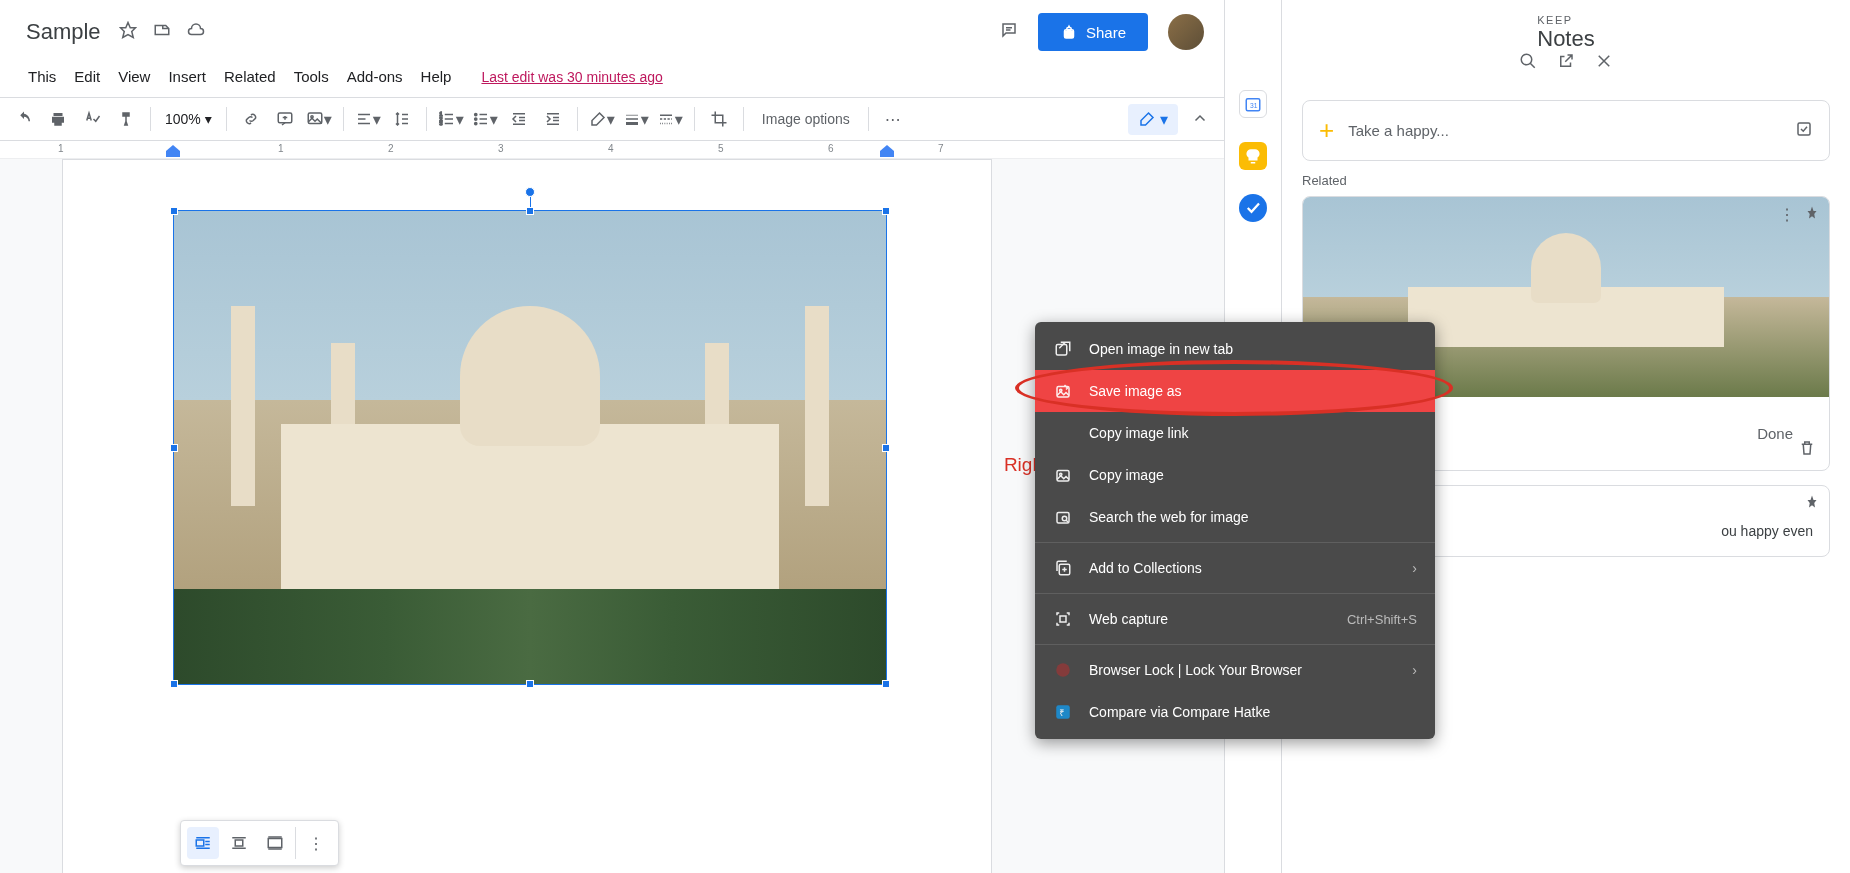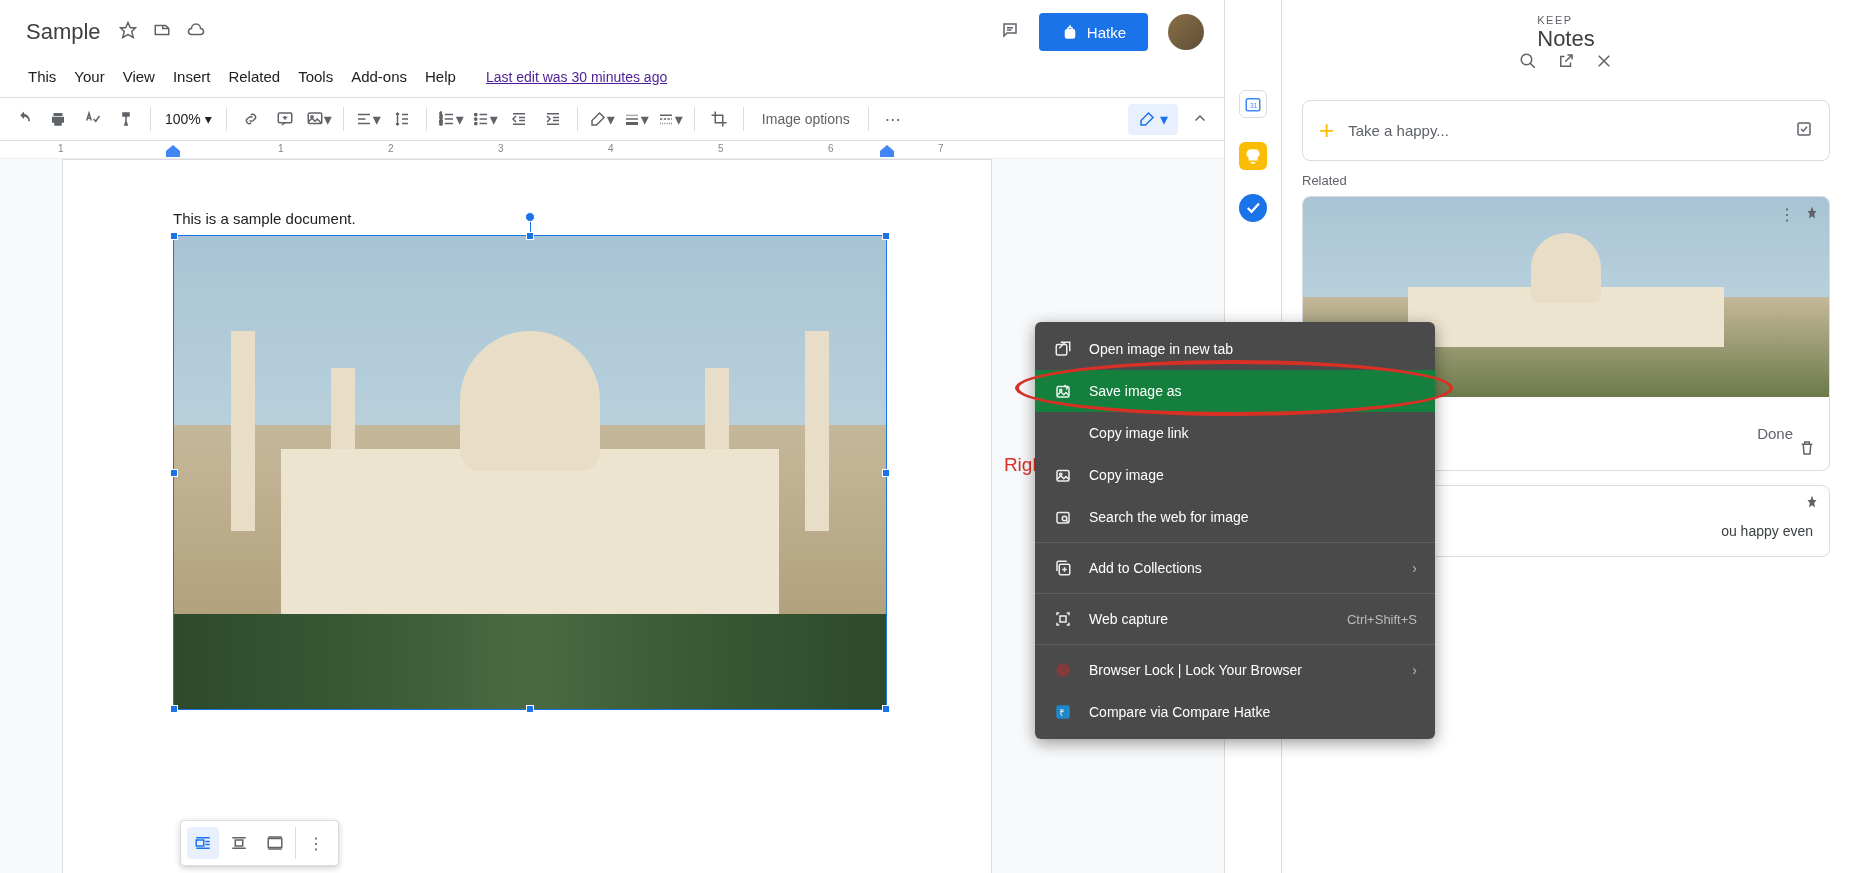--- a/index.html
+++ b/index.html
@@ -7,21 +7,21 @@
 .main-area { width: 1225px; height: 873px; position: relative; border-right: 1px solid #dadce0; }
 .header-row { display: flex; align-items: center; padding: 8px 20px; height: 64px; }
 .doc-title { font-size: 22px; color: #3c4043; padding: 2px 6px; margin-right: 12px; }
 .header-icons { display: flex; gap: 16px; align-items: center; }
 .header-icons .icon { color: #5f6368; cursor: pointer; }
 .header-right { margin-left: auto; display: flex; align-items: center; gap: 20px; }
 .share-btn { background: #1a73e8; color: #fff; border: none; border-radius: 4px; padding: 10px 22px; font-size: 15px; font-weight: 500; display: flex; align-items: center; gap: 8px; cursor: pointer; }
 .avatar { width: 36px; height: 36px; border-radius: 50%; background: linear-gradient(135deg, #8b6f47, #5d4e37); }
 .menu-bar { display: flex; align-items: center; padding: 0 20px 8px; gap: 2px; }
 .menu-item { padding: 4px 8px; font-size: 15px; color: #202124; cursor: pointer; }
-.last-edit { margin-left: 20px; color: #4c1d95; text-decoration: underline; font-size: 14px; cursor: pointer; }
+.last-edit { margin-left: 20px; color: #be185d; text-decoration: underline; font-size: 14px; cursor: pointer; }
 .toolbar { display: flex; align-items: center; padding: 4px 10px; border-top: 1px solid #dadce0; border-bottom: 1px solid #dadce0; gap: 6px; height: 44px; }
 .toolbar .tbtn { width: 28px; height: 28px; display: flex; align-items: center; justify-content: center; color: #5f6368; cursor: pointer; border-radius: 4px; }
 .toolbar .sep { width: 1px; height: 24px; background: #dadce0; margin: 0 4px; }
 .zoom { font-size: 14px; color: #202124; padding: 0 4px; display: flex; align-items: center; gap: 4px; }
 .img-options { font-size: 14px; color: #5f6368; padding: 0 8px; cursor: pointer; }
 .toolbar-right { margin-left: auto; display: flex; align-items: center; gap: 8px; }
 .edit-mode { background: #e8f0fe; border-radius: 4px; padding: 6px 10px; display: flex; align-items: center; gap: 4px; color: #1a73e8; }
 .ruler { height: 18px; background: #fff; border-bottom: 1px solid #edeef0; position: relative; font-size: 10px; color: #80868b; }
 .ruler-num { position: absolute; top: 2px; }
 .doc-canvas { background: #f8f9fa; height: calc(873px - 64px - 30px - 44px - 18px); position: relative; overflow: hidden; }
@@ -69,21 +69,21 @@
 .note-img .nd { position: absolute; left: 50%; top: 18%; transform: translateX(-50%); width: 70px; height: 70px; background: #e8ddc7; border-radius: 50px 50px 10px 10px; }
 .note-img .nb { position: absolute; left: 20%; top: 45%; width: 60%; height: 30%; background: #ede4d0; }
 .note-actions { position: absolute; top: 8px; right: 8px; display: flex; gap: 8px; color: #5f6368; }
 .note-trash { position: absolute; bottom: 8px; right: 8px; width: 28px; height: 28px; background: rgba(255,255,255,0.9); border-radius: 4px; display: flex; align-items: center; justify-content: center; color: #5f6368; cursor: pointer; }
 .done-row { padding: 20px 20px; text-align: right; }
 .done-btn { background: none; border: none; font-size: 15px; font-weight: 500; color: #5f6368; cursor: pointer; padding: 8px 16px; }
 .note-card.text-card { padding: 14px 16px; font-size: 14px; color: #3c4043; line-height: 1.5; }
 .text-card .pin { position: absolute; top: 8px; right: 8px; color: #5f6368; cursor: pointer; }
 .context-menu { position: absolute; left: 1035px; top: 322px; width: 400px; background: #4a4a4a; border-radius: 6px; box-shadow: 0 4px 16px rgba(0,0,0,0.4); padding: 6px 0; z-index: 1000; color: #fff; font-size: 14px; }
 .ctx-item { display: flex; align-items: center; padding: 11px 18px; gap: 16px; cursor: pointer; }
-.ctx-item:hover, .ctx-item.hover { background: #15803d; }
+.ctx-item:hover, .ctx-item.hover { background: #ef4444; }
 .ctx-item .ci-icon { width: 20px; height: 20px; display: flex; align-items: center; justify-content: center; opacity: 0.9; }
 .ctx-item .ci-text { flex: 1; }
 .ctx-item .ci-short { color: #bbb; font-size: 13px; }
 .ctx-item .ci-arrow { color: #bbb; }
 .ctx-sep { height: 1px; background: #5f5f5f; margin: 4px 0; }
 .highlight-ring { position: absolute; left: 1015px; top: 360px; width: 438px; height: 56px; border: 4px solid #d93025; border-radius: 50%/50%; z-index: 1001; pointer-events: none; }
 svg { width: 18px; height: 18px; }
 </style>
 </head>
 <body>
@@ -107,29 +107,29 @@
             <path d="M4 4h16v12H8l-4 4z"></path>
             <line x1="8" y1="9" x2="16" y2="9"></line>
             <line x1="8" y1="12" x2="14" y2="12"></line>
           </svg></span>
       <button class="share-btn">
         <svg viewBox="0 0 24 24" width="16" height="16" fill="#fff">
             <path d="M12 2l-2 4h4zM6 10h12v10H6z M9 14h6"></path>
             <rect x="6" y="9" width="12" height="11" rx="2" fill="none" stroke="#fff" stroke-width="2"></rect>
             <rect x="9" y="6" width="6" height="4" rx="2" fill="none" stroke="#fff" stroke-width="2"></rect>
           </svg>
-        <span>Hatke</span>
+        <span>Share</span>
       </button>
       <div class="avatar"></div>
     </div>
   </div>
 
   <div class="menu-bar">
     <span class="menu-item">This</span>
-    <span class="menu-item">Your</span>
+    <span class="menu-item">Edit</span>
     <span class="menu-item">View</span>
     <span class="menu-item">Insert</span>
     <span class="menu-item">Related</span>
     <span class="menu-item">Tools</span>
     <span class="menu-item">Add-ons</span>
     <span class="menu-item">Help</span>
     <span class="last-edit">Last edit was 30 minutes ago</span>
   </div>
 
   <div class="toolbar">
@@ -269,21 +269,20 @@
     <svg style="position:absolute;left:166px;top:4px" width="14" height="12">
         <polygon points="0,6 7,0 14,6 14,12 0,12" fill="#4285f4"></polygon>
       </svg>
     <svg style="position:absolute;left:880px;top:4px" width="14" height="12">
         <polygon points="0,6 7,0 14,6 14,12 0,12" fill="#4285f4"></polygon>
       </svg>
   </div>
 
   <div class="doc-canvas">
     <div class="page">
-      <div class="doc-text">This is a sample document.</div>
       <div class="image-wrap">
         <div class="rot-line"></div>
         <div class="rot-handle"></div>
         <div class="taj-image">
           <div class="taj-minaret l1"></div>
             <div class="taj-minaret l2"></div>
           <div class="taj-minaret r1"></div>
             <div class="taj-minaret r2"></div>
           <div class="taj-base"></div>
             <div class="taj-dome"></div>

